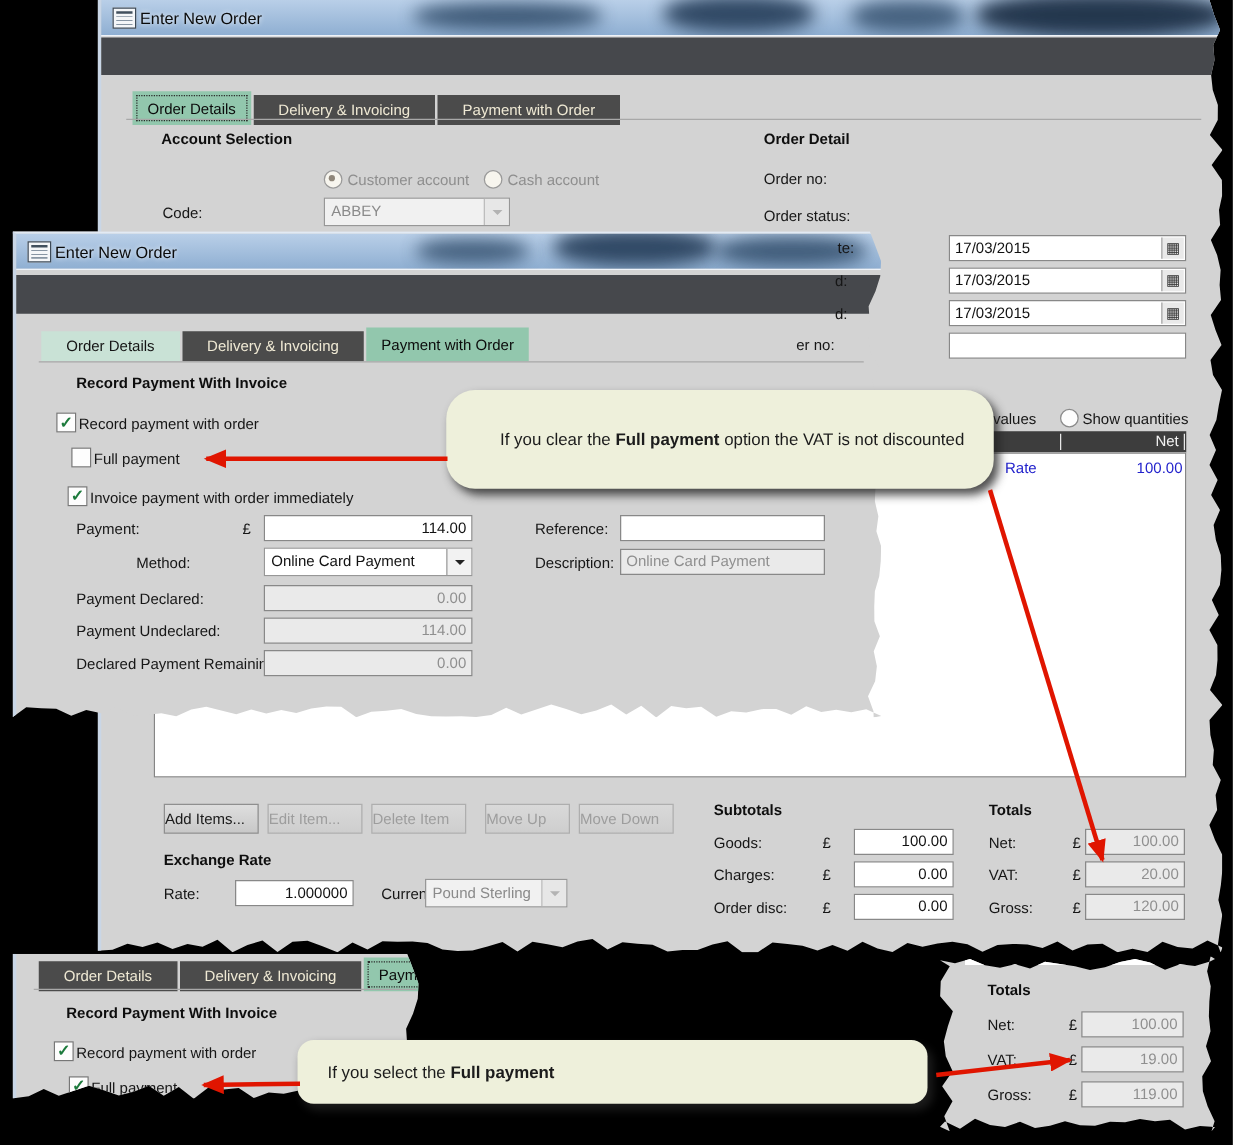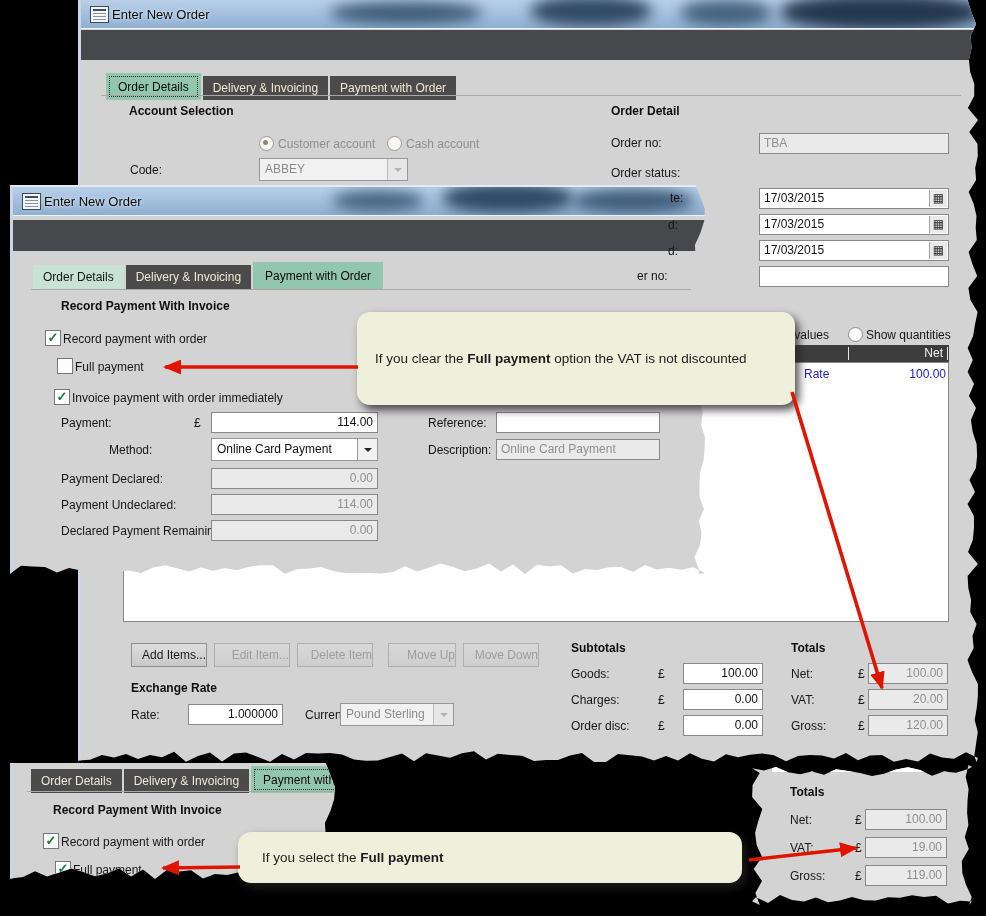--- a/index.html
+++ b/index.html
@@ -27,33 +27,33 @@
   .cal{position:absolute;right:1px;top:1px;width:17px;height:17px;background:#e9e9e9;border-left:1px solid #a5a5a5;
        color:#2f2f2f;font-size:12px;line-height:17px;text-align:center;padding:0;}
   .ddbox{position:absolute;height:21px;border:1px solid #979797;background:#f1f1f1;font-size:12px;
          line-height:21px;padding:0 22px 0 5px;color:#8a8a8a;white-space:nowrap;overflow:hidden;}
   .ddbox.en{background:#fff;color:#111;}
   .dd-arrow{position:absolute;right:0;top:0;bottom:0;width:19px;background:#e7e7e7;border-left:1px solid #bdbdbd;}
   .dd-arrow i{display:block;width:0;height:0;border:4px solid transparent;border-top-color:#b3b3b3;margin:9px auto 0;}
   .dd-arrow.en{background:#f2f2f2;border-left:1px solid #9a9a9a;}
   .dd-arrow.en i{border-top-color:#222;}
   .tabs{position:absolute;display:flex;align-items:flex-end;}
-  .tab{font-size:12px;padding:5px 10px;margin-right:2px;white-space:nowrap;}
+  .tab{font-size:12px;padding:5px 20px;margin-right:2px;white-space:nowrap;}
   .tab.dark{background:#4b4b4b;color:#efe9d4;}
   .tab.mint{background:#c9e2d6;color:#141414;}
   .tab.active{background:#92c7ad;color:#0b0b0b;padding:7px 12px 6px;}
   .tab.focus{outline:1px dotted #2b2b2b;outline-offset:-4px;}
   .pline{position:absolute;height:1px;background:#a8a8a8;}
   .cb{position:absolute;width:14px;height:14px;background:#fdfdfd;border:1px solid #777;
       font-size:13px;line-height:13px;text-align:center;color:#1c7a3c;font-weight:bold;}
   .radio{position:absolute;width:13px;height:13px;border-radius:50%;background:#f7f5ee;border:1px solid #9a9a9a;}
   .radio.en{background:#fdfdfd;border-color:#8b8b8b;}
   .radio.sel:after{content:"";position:absolute;left:3px;top:3px;width:5px;height:5px;border-radius:50%;background:#8f8679;}
   .btn{position:absolute;height:24px;background:linear-gradient(180deg,#dedede,#c8c8c8);border:1px solid #8f8f8f;
-       font-size:12px;color:#1a1a1a;text-align:right;line-height:22px;box-sizing:border-box;}
+       font-size:12px;color:#1a1a1a;text-align:left;line-height:22px;box-sizing:border-box;}
   .btn.dis{color:#9d9d9d;background:linear-gradient(180deg,#d9d9d9,#cecece);border-color:#aeaeae;}
   .grid-hdr{position:absolute;background:#3d3d3d;color:#f2f2f2;font-size:12px;line-height:17px;}
   .grid-body{position:absolute;background:#fff;border:1px solid #858585;box-sizing:border-box;}
   .vsep{position:absolute;width:1px;background:#e8e8e8;}
   .blue{color:#2222cc;}
   .callout{position:absolute;background:#eef0db;border-radius:13px;
            box-shadow:4px 5px 8px rgba(35,35,35,.8);font-size:13.5px;color:#1c1c1c;
            display:flex;align-items:center;z-index:40;}
   .callout span{white-space:pre;}
   .frag{position:absolute;font-size:12px;color:#161616;white-space:nowrap;z-index:30;}
@@ -95,21 +95,20 @@
     <div class="lbl" style="left:49px;top:163px;">Code:</div>
     <div class="ddbox" style="left:178px;top:158px;width:120px;">
       <span>ABBEY</span>
       <span class="dd-arrow">
           <i></i>
         </span>
     </div>
 
     <div class="hdg" style="left:530px;top:104px;">Order Detail</div>
     <div class="lbl" style="left:530px;top:136px;">Order no:</div>
-    <div class="fld dis" style="left:678px;top:133px;width:180px;">TBA</div>
     <div class="lbl" style="left:530px;top:166px;">Order status:</div>
 
     <div class="fld" style="left:678px;top:188px;width:180px;">
       <span>17/03/2015</span>
       <span class="cal">▦</span>
     </div>
     <div class="fld" style="left:678px;top:214px;width:180px;">
       <span>17/03/2015</span>
       <span class="cal">▦</span>
     </div>
@@ -251,21 +250,21 @@
     <div class="lbl" style="left:103px;top:48px;">£</div>
     <div class="fld num dis" style="left:113px;top:44px;width:72px;">100.00</div>
     <div class="lbl" style="left:38px;top:76px;">VAT:</div>
     <div class="lbl" style="left:103px;top:76px;">£</div>
     <div class="fld num dis" style="left:113px;top:72px;width:72px;">19.00</div>
     <div class="lbl" style="left:38px;top:104px;">Gross:</div>
     <div class="lbl" style="left:103px;top:104px;">£</div>
     <div class="fld num dis" style="left:113px;top:100px;width:72px;">119.00</div>
   </div>
 
-  <div class="callout" style="left:357px;top:312px;width:438px;height:93px;padding-left:18px;box-sizing:border-box;">
+  <div class="callout" style="left:357px;top:312px;width:438px;height:79px;padding-left:43px;box-sizing:border-box;border-radius:23px;">
     <span>If you clear the </span>
       <b>Full payment</b>
       <span> option the VAT is not discounted</span>
   </div>
   <div class="callout" style="left:238px;top:832px;width:504px;height:51px;padding-left:24px;box-sizing:border-box;">
     <span>If you select the </span>
       <b>Full payment</b>
   </div>
 
   <svg id="arrows" width="986" height="916">

